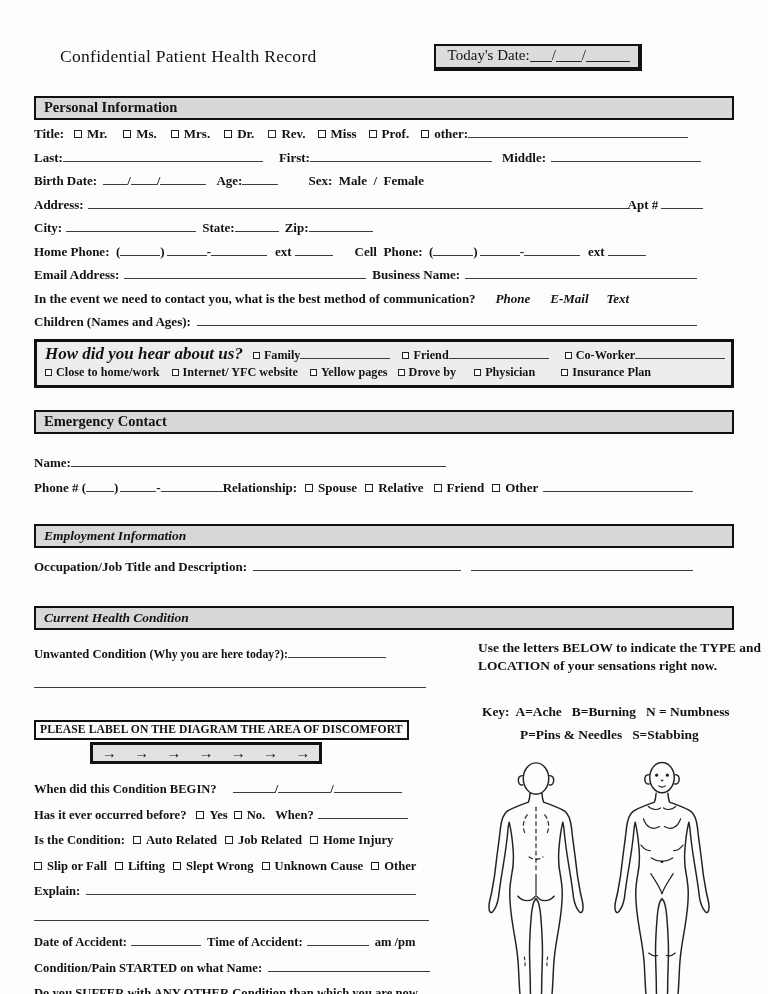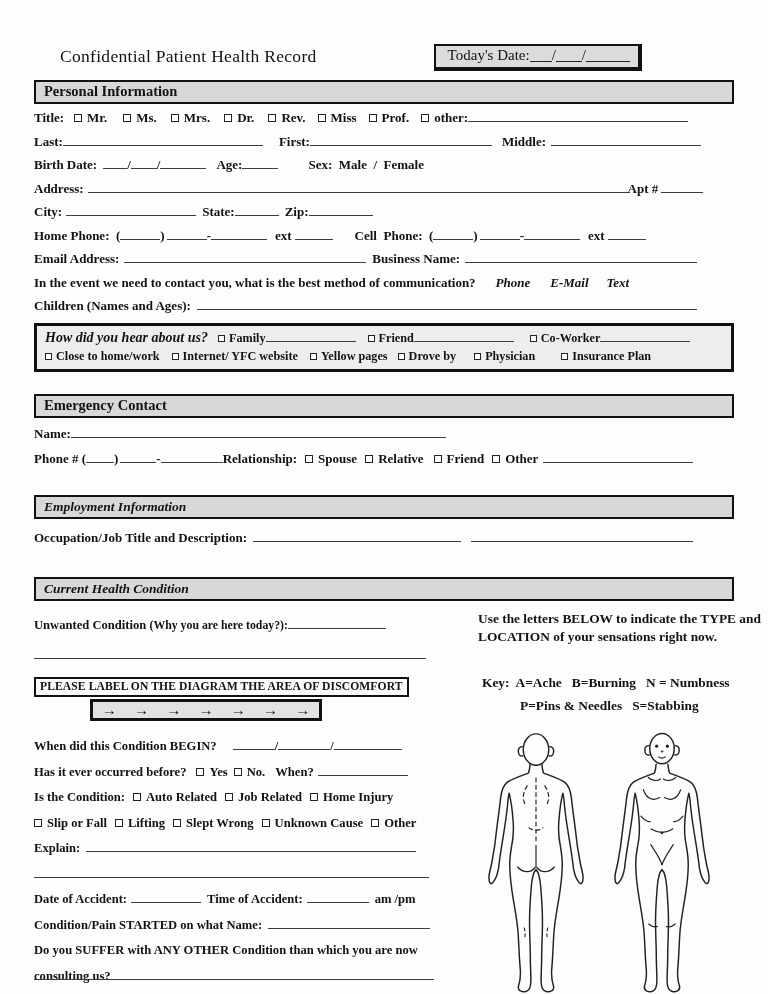--- a/index.html
+++ b/index.html
@@ -38,49 +38,49 @@
   .bs { font-weight:700; font-size:11.8px; white-space:pre; }
   .gap { display:inline-block; }
   .fill { display:inline-block; height:13px; border-bottom:1.4px solid #3c3c3c; vertical-align:-2px; }
   .cbw { white-space:nowrap; }
   .cb { display:inline-block; width:8px; height:8px; border:1.3px solid #222; margin-right:5px; background:#fff; }
   .cbl { font-weight:700; white-space:pre; }
   .wrap { white-space:normal; height:auto; line-height:21px; }
   .wrap .bt { white-space:normal; }
 
   
-  #personal-bar { margin-top:2px;font-family:Liberation Serif, serif; }
+  #personal-bar { margin-top:18px;font-family:Liberation Serif, serif; }
   #personal-lines { margin-top:2px; }
 
   
   .hearbox {
     margin-top:5px; background:#ededec; border:3px solid #111;
     padding:2px 8px 3px 8px;
   }
   .hearbox .fline { height:19px; line-height:19px; font-size:12.2px; }
-  .hearbox .it { font-size:14px; }
+  .hearbox .it { font-size:17px; }
   .hearbox .cb { width:7px; height:7px; margin-right:4px; }
 
   
   #emergency-bar { margin-top:22px; }
-  #emergency-lines { margin-top:3px; }
+  #emergency-lines { margin-top:16px; }
   #emergency-lines .fline { height:25px; line-height:25px; }
   #employment-bar { margin-top:24px; }
   #employment-lines { margin-top:7px; }
   #employment-lines .fline { height:24.5px; line-height:24.5px; }
 
   
   #health-bar { margin-top:27px; }
   .health-cols { display:flex; margin-top:9px; }
   .hleft { width:418px; font-size:12.6px; }
   .hleft .fline { height:25.5px; line-height:25.5px; }
   .hleft .fline.tall { height:30px; line-height:30px; }
   .labelbox {
     display:inline-block; border:2.5px solid #111; background:#fbfbfa;
-    padding:1px 4px 2px 4px; font-weight:700; font-size:11.6px; margin-top:7px;
+    padding:1px 4px 2px 4px; font-weight:700; font-size:11.6px; margin-top:21px;
     letter-spacing:.1px;
   }
   .arrowbox {
     width:232px; margin-left:56px; margin-top:2px; height:22px;
     background:#e2e2e1; border:3px solid #111;
     display:flex; align-items:center; justify-content:space-around;
     font-size:15px; font-weight:700;
   }
   .arrowbox span { line-height:1; }
   .bspace { margin-top:13px; }

